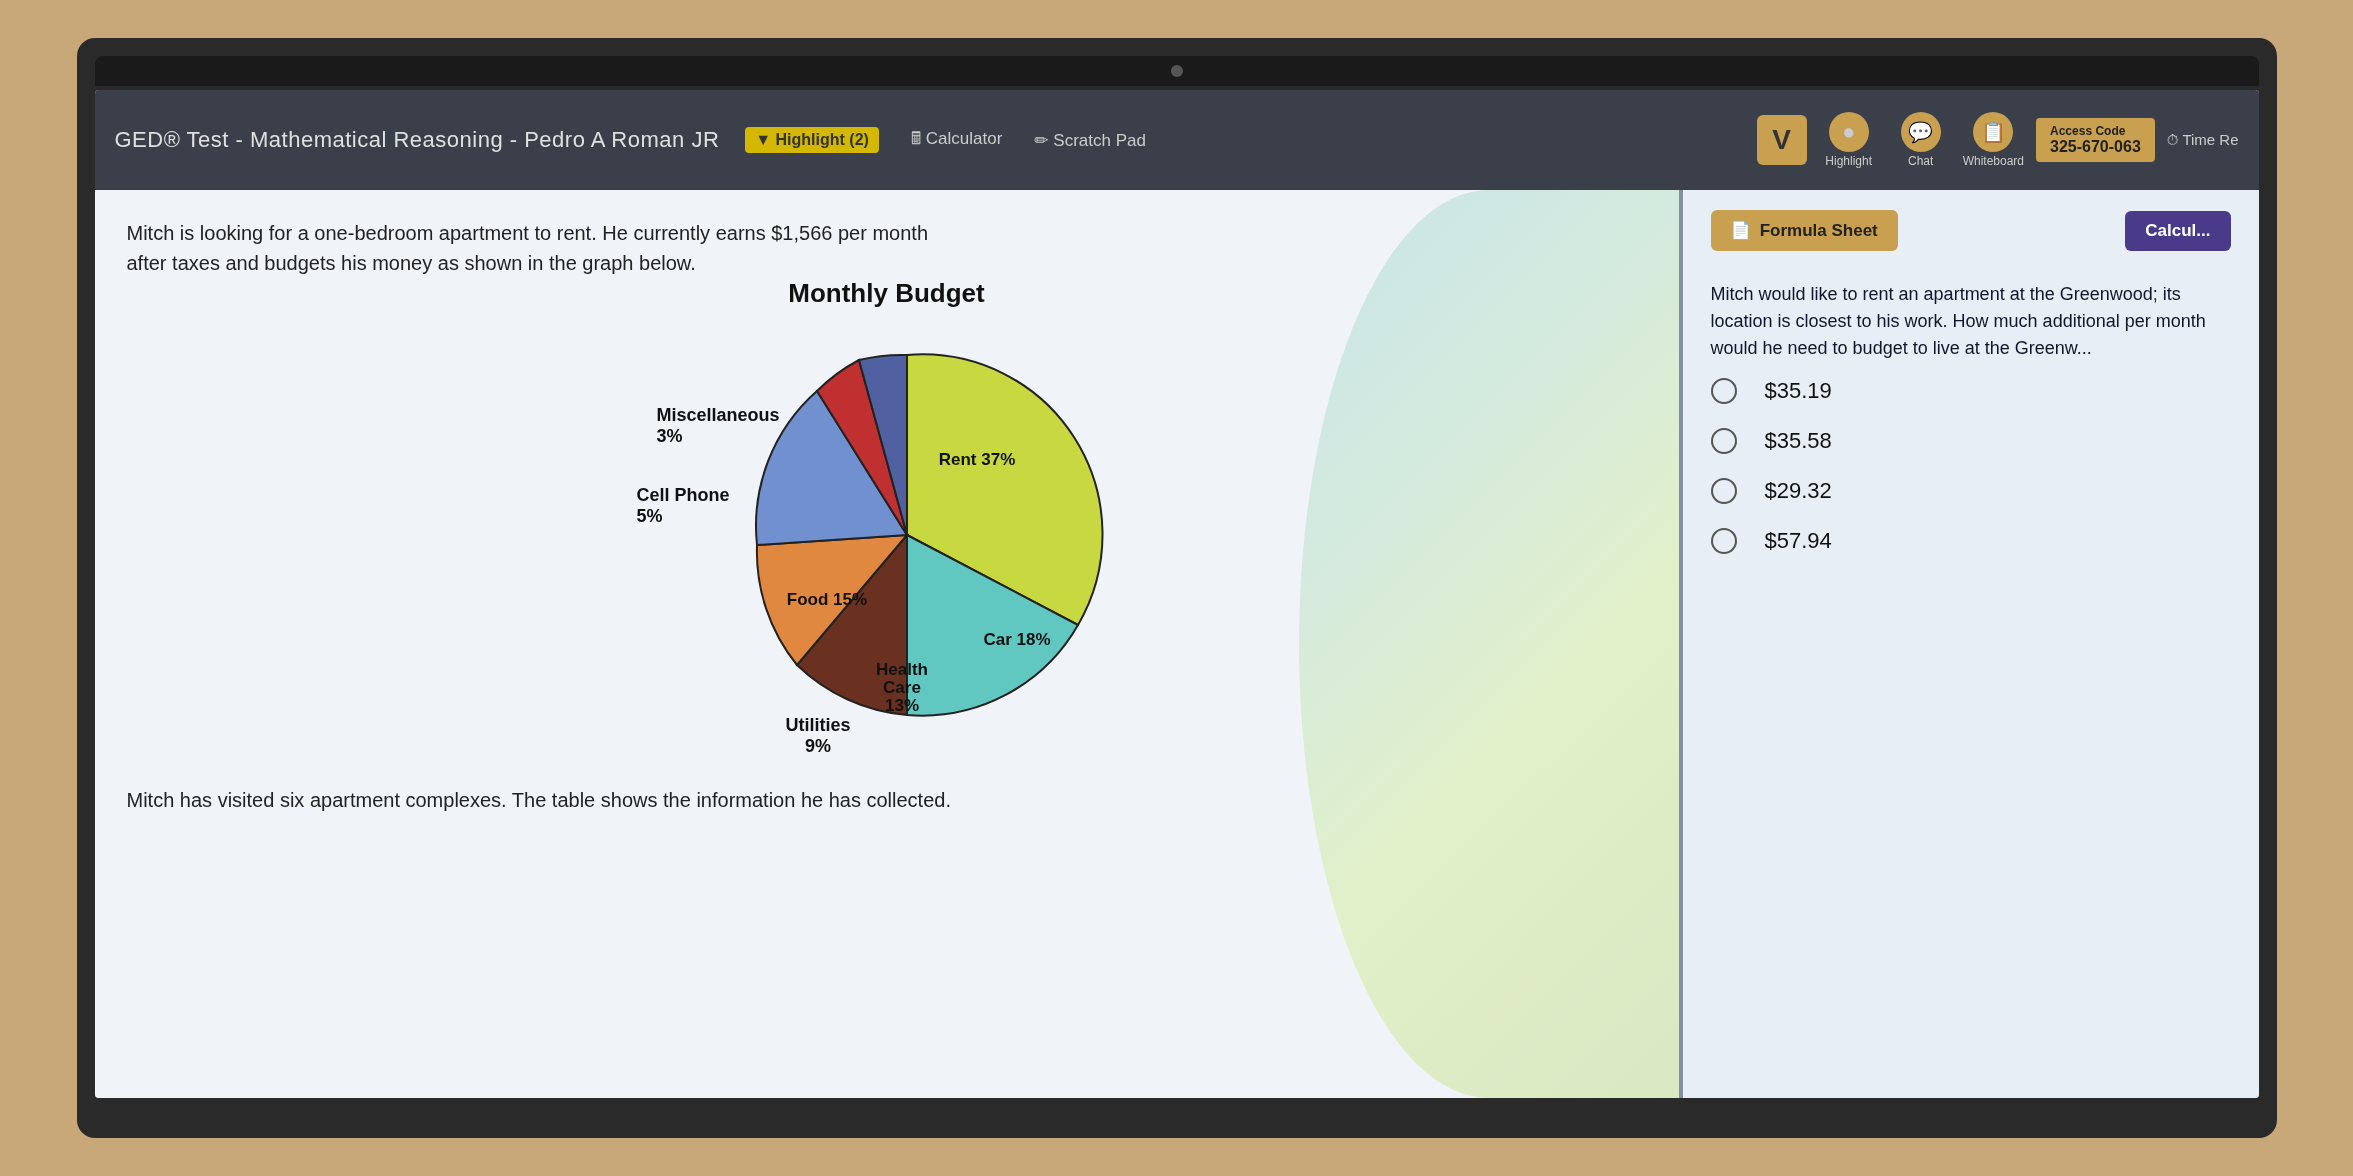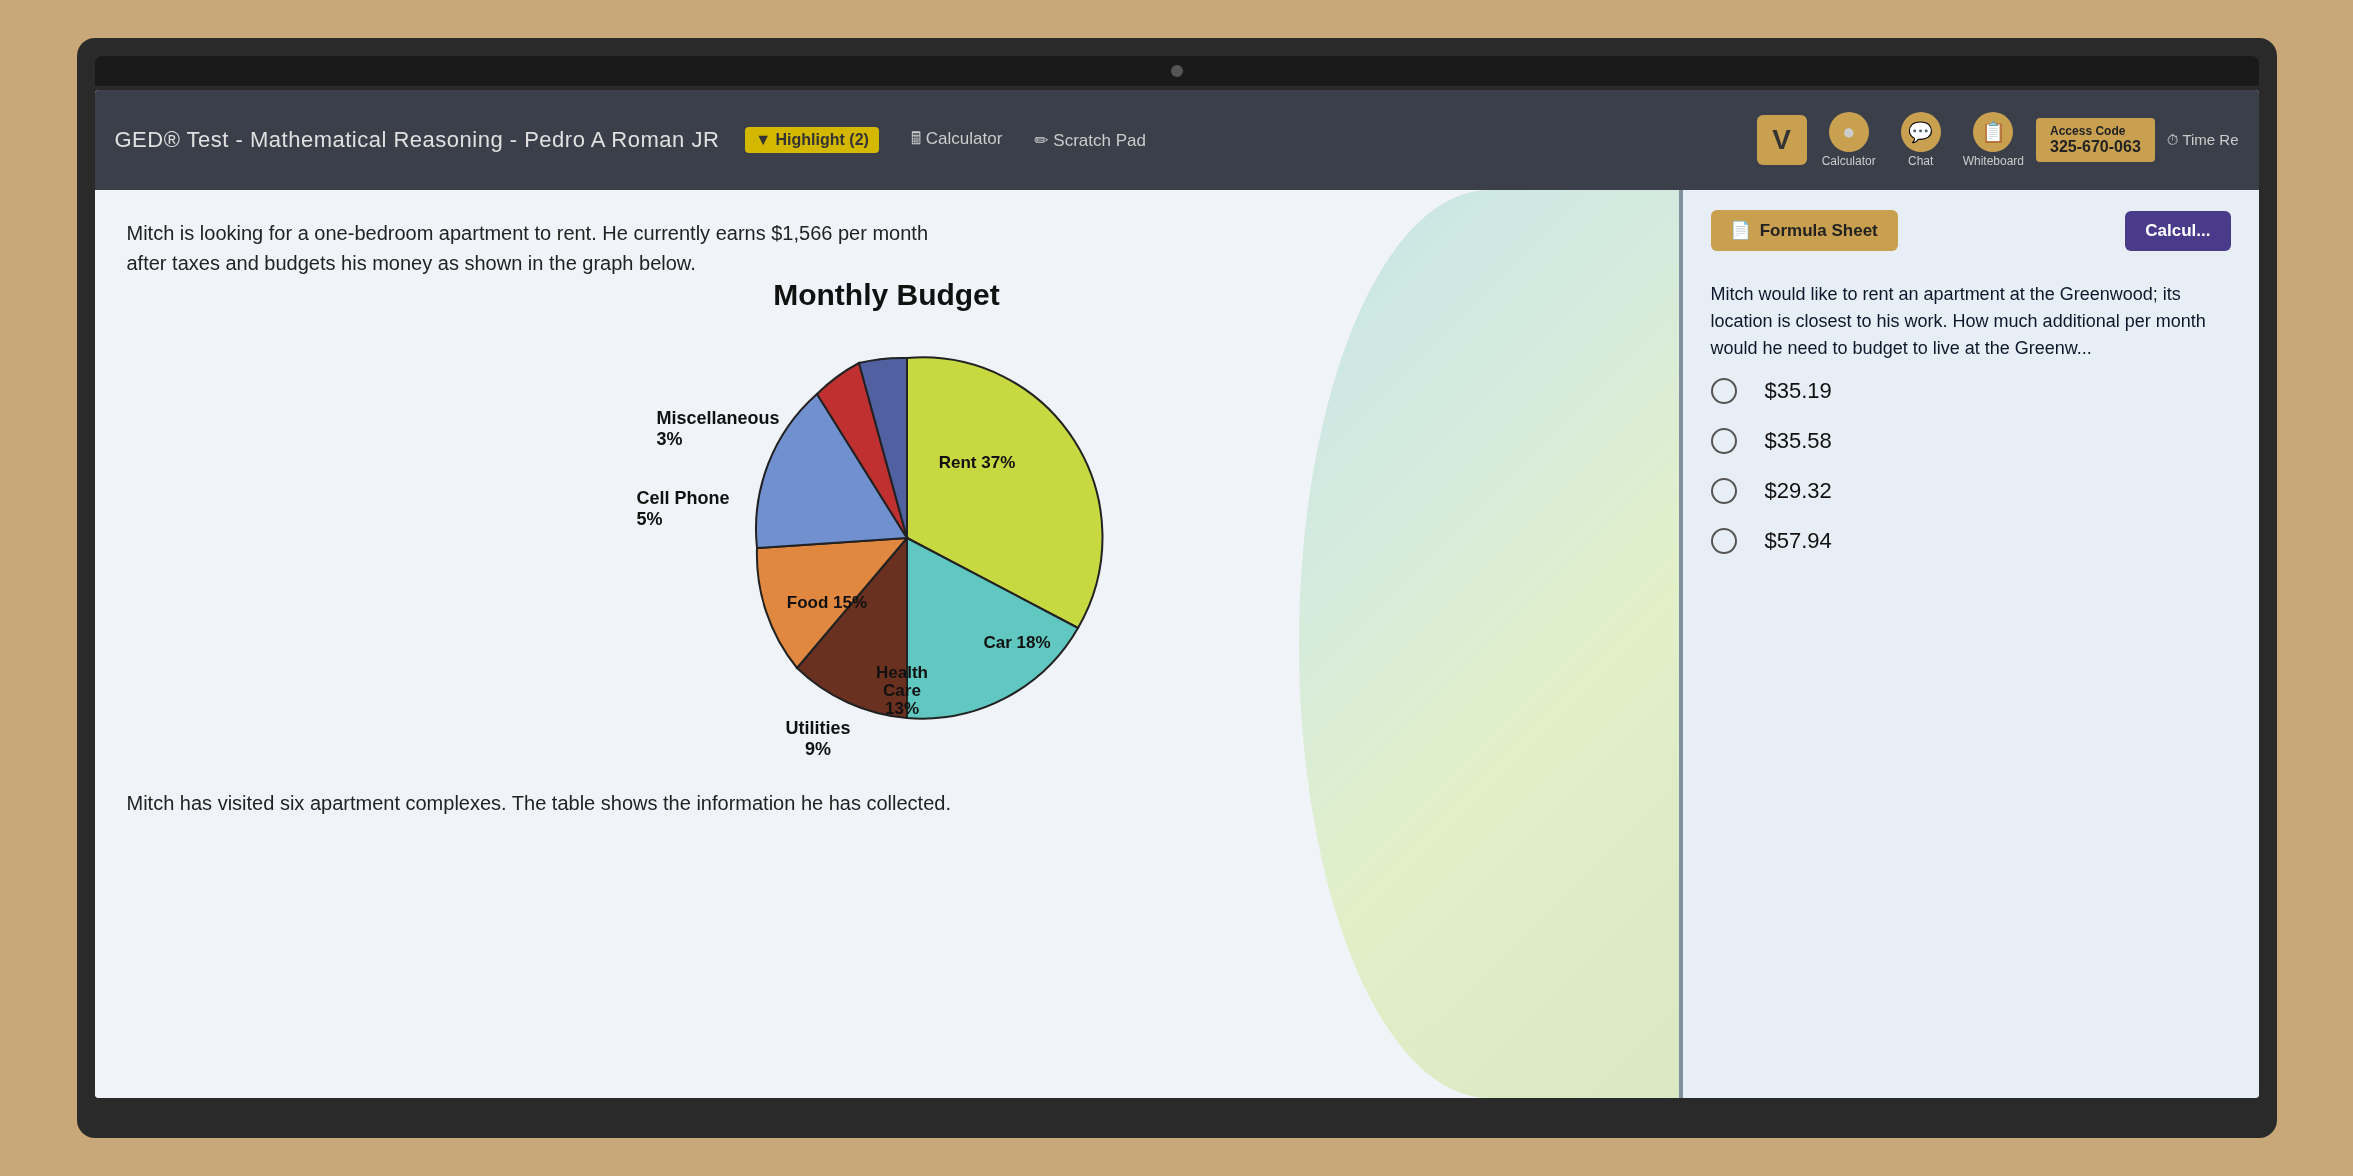--- a/index.html
+++ b/index.html
@@ -160,21 +160,21 @@
       z-index: 1;
     }
     .problem-text {
       font-size: 20px;
       color: #222;
       line-height: 1.5;
       max-width: 820px;
     }
     .chart-title {
       text-align: center;
-      font-size: 30px;
+      font-size: 26px;
       font-weight: bold;
       color: #111;
       margin-bottom: 16px;
     }
     .pie-container {
       display: flex;
       justify-content: center;
       margin-bottom: 20px;
     }
     .pie-label {
@@ -271,21 +271,21 @@
         <button class="nav-tool-btn highlight-btn">▼ Highlight (2)</button>
         <button class="nav-tool-btn">🖩 Calculator</button>
         <button class="nav-tool-btn">✏ Scratch Pad</button>
       </div>
       <div class="nav-right">
         <div class="nav-icon-v">V</div>
         <div class="nav-icon-btn">
           <div class="nav-icon-circle">
             <span style="font-size:20px;">⏺</span>
           </div>
-          <span>Calculator</span>
+          <span>Highlight</span>
         </div>
         <div class="nav-icon-btn">
           <div class="nav-icon-circle">
             <span style="font-size:20px;">💬</span>
           </div>
           <span>Chat</span>
         </div>
         <div class="nav-icon-btn">
           <div class="nav-icon-circle">
             <span style="font-size:20px;">📋</span>

